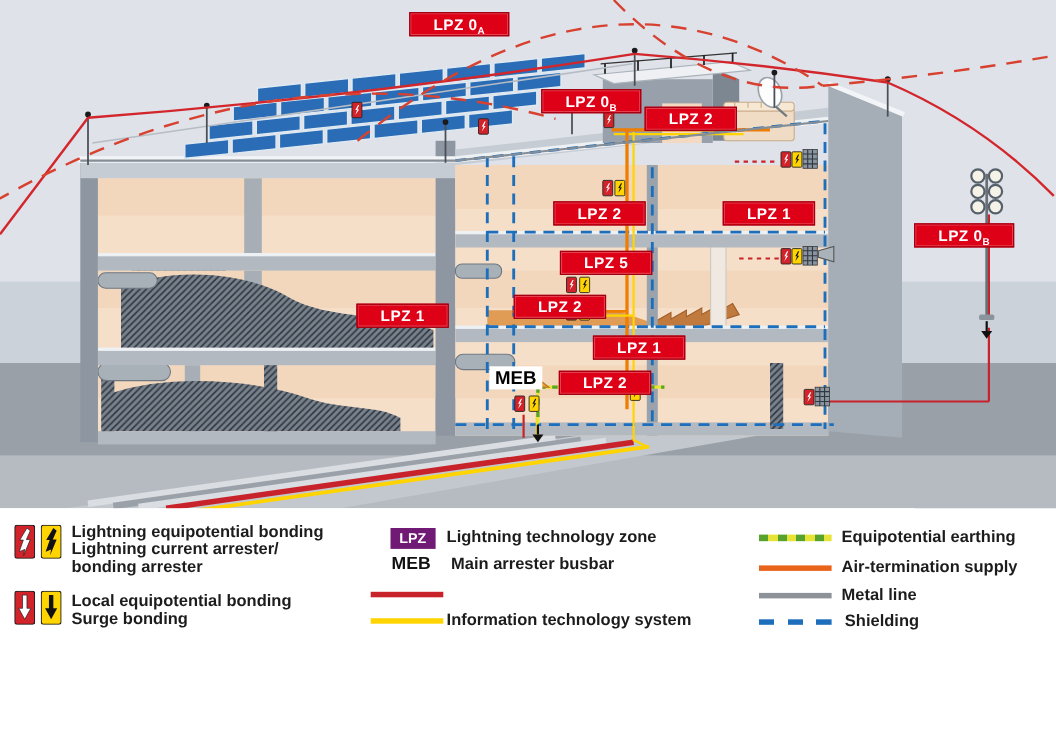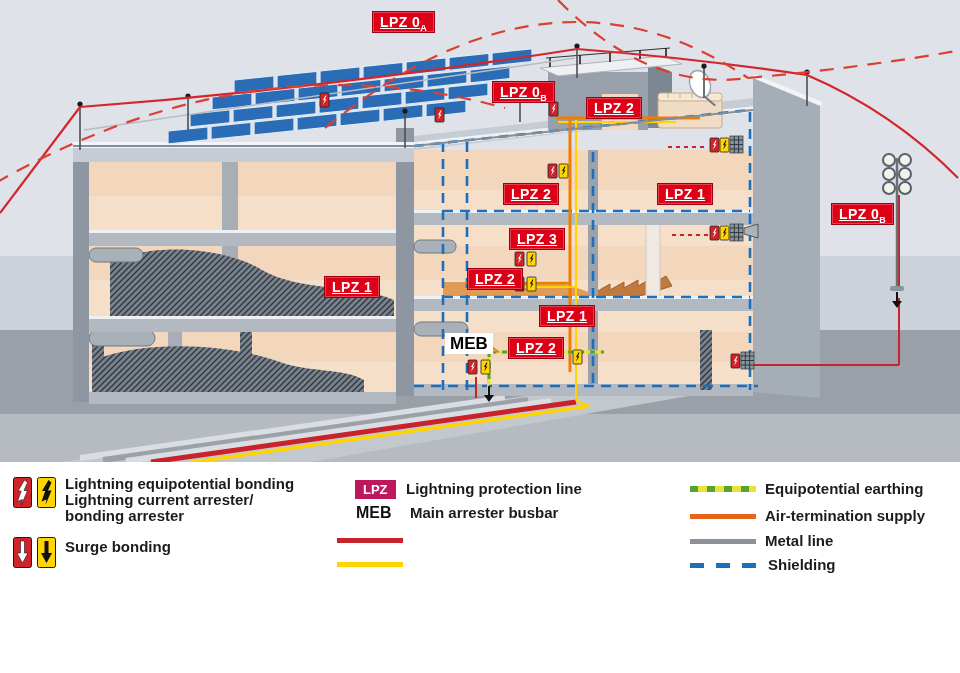--- a/index.html
+++ b/index.html
@@ -1,29 +1,29 @@
 <!DOCTYPE html>
 <html><head>
 <meta charset="utf-8">
 <style>
   html,body{margin:0;padding:0;background:#fff;}
   .stage{position:relative;width:960px;height:673px;overflow:hidden;background:#fff;
          font-family:"Liberation Sans",sans-serif;}
   .scene{position:absolute;left:0;top:0;}
   
   .lpz{position:absolute;background:#dd0016;color:#fff;border:1px solid #9c0012;
-       font:bold 14px/1 "Liberation Sans",sans-serif;padding:3px 7px;letter-spacing:.4px;
-       white-space:nowrap;box-shadow:0 0 0 1px rgba(255,255,255,.25) inset;text-decoration:underline;}
+       font:bold 14px/1 "Liberation Sans",sans-serif;padding:3px 21px;letter-spacing:.4px;
+       white-space:nowrap;box-shadow:0 0 0 1px rgba(255,255,255,.25) inset;}
   .lpz sub{font-size:9px;line-height:0;}
   .meb-tag{position:absolute;background:#fff;color:#000;
        font:bold 17px/1 "Liberation Sans",sans-serif;padding:2px 5px;white-space:nowrap;}
   
   .legend{position:absolute;left:0;top:462px;width:832px;height:211px;background:#fff;}
   .lg-text{position:absolute;font:bold 15px/16px "Liberation Sans",sans-serif;color:#1c1c1c;white-space:nowrap;}
-  .lg-badge{position:absolute;background:#be185d;color:#fff;font:bold 13px/1 "Liberation Sans",sans-serif;
+  .lg-badge{position:absolute;background:#701a75;color:#fff;font:bold 13px/1 "Liberation Sans",sans-serif;
        padding:3px 8px;}
   .lg-abbr{position:absolute;font:bold 16px/1 "Liberation Sans",sans-serif;color:#111;}
   .sw{position:absolute;height:5px;width:66px;}
   .sw-red{background:#c8232b;}
   .sw-yellow{background:#ffd400;}
   .sw-eq{height:6px;background:repeating-linear-gradient(90deg,#58a32e 0 8px,#e8e337 8px 17px);}
   .sw-orange{background:#e8641b;}
   .sw-gray{background:#8c9298;}
   .sw-shield{background:repeating-linear-gradient(90deg,#1d6fbc 0 14px,rgba(0,0,0,0) 14px 26px);}
   .lg-icon{position:absolute;}
@@ -288,21 +288,21 @@
       <use href="#dev-y" x="573" y="350"></use>
     </g>
   </svg>
 
   <div class="lpz" style="left:372px;top:11px"><span>LPZ 0</span><sub>A</sub></div>
   <div class="lpz" style="left:492px;top:81px"><span>LPZ 0</span><sub>B</sub></div>
   <div class="lpz" style="left:586px;top:97px"><span>LPZ 2</span><sub></sub></div>
   <div class="lpz" style="left:503px;top:183px"><span>LPZ 2</span><sub></sub></div>
   <div class="lpz" style="left:657px;top:183px"><span>LPZ 1</span><sub></sub></div>
   <div class="lpz" style="left:831px;top:203px"><span>LPZ 0</span><sub>B</sub></div>
-  <div class="lpz" style="left:509px;top:228px"><span>LPZ 3</span><sub></sub></div>
+  <div class="lpz" style="left:509px;top:228px"><span>LPZ 5</span><sub></sub></div>
   <div class="lpz" style="left:467px;top:268px"><span>LPZ 2</span><sub></sub></div>
   <div class="lpz" style="left:324px;top:276px"><span>LPZ 1</span><sub></sub></div>
   <div class="lpz" style="left:539px;top:305px"><span>LPZ 1</span><sub></sub></div>
   <div class="lpz" style="left:508px;top:337px"><span>LPZ 2</span><sub></sub></div>
   <div class="meb-tag" style="left:445px;top:333px">MEB</div>
 
   <div class="legend">
 
     <svg class="lg-icon" style="left:13px;top:15px" width="19" height="31" viewBox="0 0 19 31">
       <rect x="0.5" y="0.5" width="18" height="30" rx="2" fill="#d2232a" stroke="#1a1a1a"></rect>
@@ -320,29 +320,31 @@
 
     <svg class="lg-icon" style="left:13px;top:75px" width="19" height="31" viewBox="0 0 19 31">
       <rect x="0.5" y="0.5" width="18" height="30" rx="2" fill="#d2232a" stroke="#1a1a1a"></rect>
       <path d="M7.5 4 H11.5 V16 H15 L9.5 26 L4 16 H7.5 Z" fill="#fff" stroke="#1a1a1a" stroke-width="0.6"></path>
     </svg>
     <svg class="lg-icon" style="left:37px;top:75px" width="19" height="31" viewBox="0 0 19 31">
       <rect x="0.5" y="0.5" width="18" height="30" rx="2" fill="#ffd400" stroke="#1a1a1a"></rect>
       <path d="M7.5 4 H11.5 V16 H15 L9.5 26 L4 16 H7.5 Z" fill="#111"></path>
     </svg>
     <div class="lg-text" style="left:65px;top:77px">
+      <div>Local equipotential bonding</div>
       <div>Surge bonding</div>
     </div>
 
     <div class="lg-badge" style="left:355px;top:18px">LPZ</div>
-    <div class="lg-text" style="left:406px;top:19px">Lightning protection line</div>
+    <div class="lg-text" style="left:406px;top:19px">Lightning technology zone</div>
     <div class="lg-abbr" style="left:356px;top:43px">MEB</div>
     <div class="lg-text" style="left:410px;top:43px">Main arrester busbar</div>
     <div class="sw sw-red" style="left:337px;top:76px"></div>
     <div class="sw sw-yellow" style="left:337px;top:100px"></div>
+    <div class="lg-text" style="left:406px;top:94px">Information technology system</div>
 
     <div class="sw sw-eq" style="left:690px;top:24px"></div>
     <div class="lg-text" style="left:765px;top:19px">Equipotential earthing</div>
     <div class="sw sw-orange" style="left:690px;top:52px"></div>
     <div class="lg-text" style="left:765px;top:46px">Air-termination supply</div>
     <div class="sw sw-gray" style="left:690px;top:77px"></div>
     <div class="lg-text" style="left:765px;top:71px">Metal line</div>
     <div class="sw sw-shield" style="left:690px;top:101px"></div>
     <div class="lg-text" style="left:768px;top:95px">Shielding</div>
   </div>

